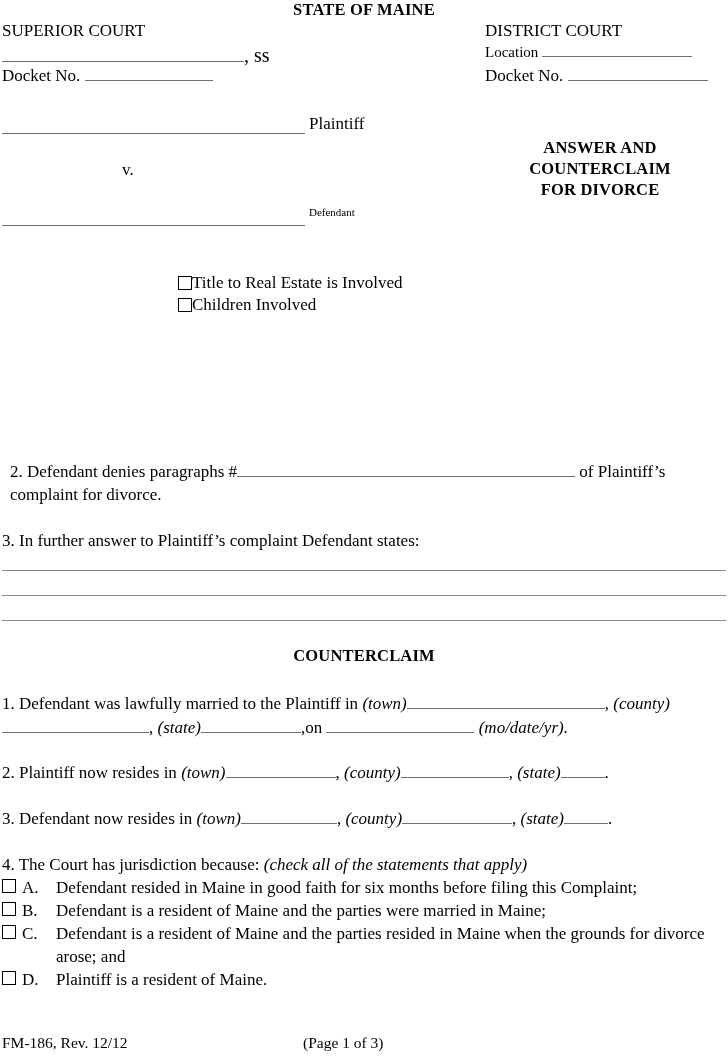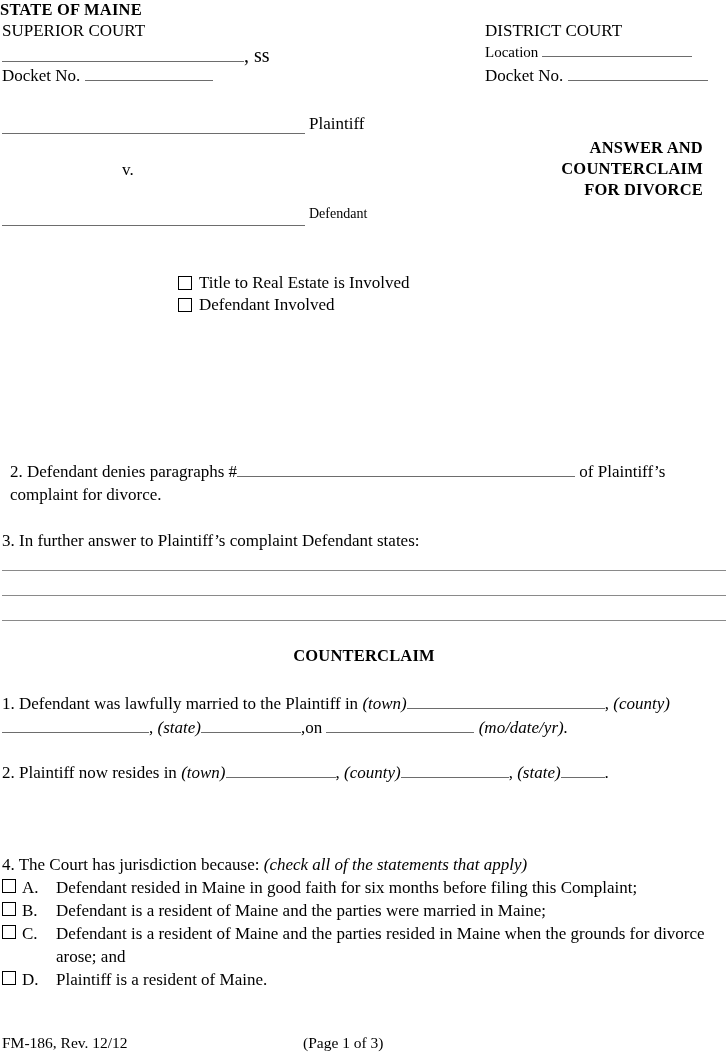--- a/index.html
+++ b/index.html
@@ -34,21 +34,21 @@
     margin: 0;
   }
 
   
   #state-title {
     position: absolute;
     left: 0; right: 0;
     top: 0px;
     font-size: 16.5px;
     font-weight: bold;
-    text-align: left;
+    text-align: center;
     letter-spacing: 0.2px;
   }
 
   #superior-court {
     position: absolute;
     left: 2px;
     top: 21px;
     font-size: 17px;
   }
   #ss-row {
@@ -105,35 +105,35 @@
   #plaintiff-label {
     position: absolute;
     left: 309px;
     top: 114px;
     font-size: 17px;
   }
   #defendant-label {
     position: absolute;
     left: 309px;
     top: 206px;
-    font-size: 14px;
+    font-size: 11px;
   }
   #versus {
     position: absolute;
     left: 122px;
     top: 160px;
     font-size: 17px;
   }
 
   #doc-title {
     position: absolute;
-    left: 453px;
+    left: 475px;
     top: 137px;
     width: 250px;
-    text-align: right;
+    text-align: center;
     font-size: 16.5px;
     font-weight: bold;
     line-height: 21px;
     letter-spacing: 0.2px;
   }
 
   
   #top-checks {
     position: absolute;
     left: 178px;
@@ -147,21 +147,21 @@
   }
   .box {
     display: inline-block;
     width: 14px;
     height: 14px;
     border: 1.6px solid #000;
     box-sizing: border-box;
     flex: 0 0 auto;
     background: #fff;
   }
-  #top-checks .lbl { margin-left: 7px; }
+  #top-checks .lbl { }
 
   
   #answer-heading {
     position: absolute;
     left: 0; right: 0;
     top: 344px;
     text-align: center;
     font-size: 16.5px;
     font-weight: bold;
     letter-spacing: 0.2px;
@@ -313,21 +313,21 @@
     <div>FOR DIVORCE</div>
   </div>
 
   <div id="top-checks">
     <div class="chk-row">
       <span class="box"></span>
       <span class="lbl">Title to Real Estate is Involved</span>
     </div>
     <div class="chk-row">
       <span class="box"></span>
-      <span class="lbl">Defendant Involved</span>
+      <span class="lbl">Children Involved</span>
     </div>
   </div>
 
 
 
   <div class="para" id="answer-2">
     <span>2. Defendant denies paragraphs #</span><span class="rule"></span><span> of Plaintiff’s</span>
     <span>complaint for divorce.</span>
   </div>
 
@@ -341,20 +341,23 @@
 
   <div class="para" id="cc-1">
     <span>1. Defendant was lawfully married to the Plaintiff in </span><span class="ital">(town)</span><span class="rule r-town"></span><span>,</span>
     <span class="ital">(county)</span><span class="rule r-county"></span><span>, </span><span class="ital">(state)</span><span class="rule r-state"></span><span>,on </span><span class="rule r-date"></span><span class="ital"> (mo/date/yr).</span>
   </div>
 
   <div class="para" id="cc-2">
     <span>2. Plaintiff now resides in </span><span class="ital">(town)</span><span class="rule r-town"></span><span>, </span><span class="ital">(county)</span><span class="rule r-county"></span><span>, </span><span class="ital">(state)</span><span class="rule r-state"></span><span>.</span>
   </div>
 
+  <div class="para" id="cc-3">
+    <span>3. Defendant now resides in </span><span class="ital">(town)</span><span class="rule r-town"></span><span>, </span><span class="ital">(county)</span><span class="rule r-county"></span><span>, </span><span class="ital">(state)</span><span class="rule r-state"></span><span>.</span>
+  </div>
 
   <div id="cc-4">
     <span>4. The Court has jurisdiction because: </span><span class="ital">(check all of the statements that apply)</span>
   </div>
 
   <div id="jurisdiction-list">
     <div class="j-item">
       <span class="box"></span>
       <span class="j-letter">A.</span>
       <span class="j-text">Defendant resided in Maine in good faith for six months before filing this Complaint;</span>

